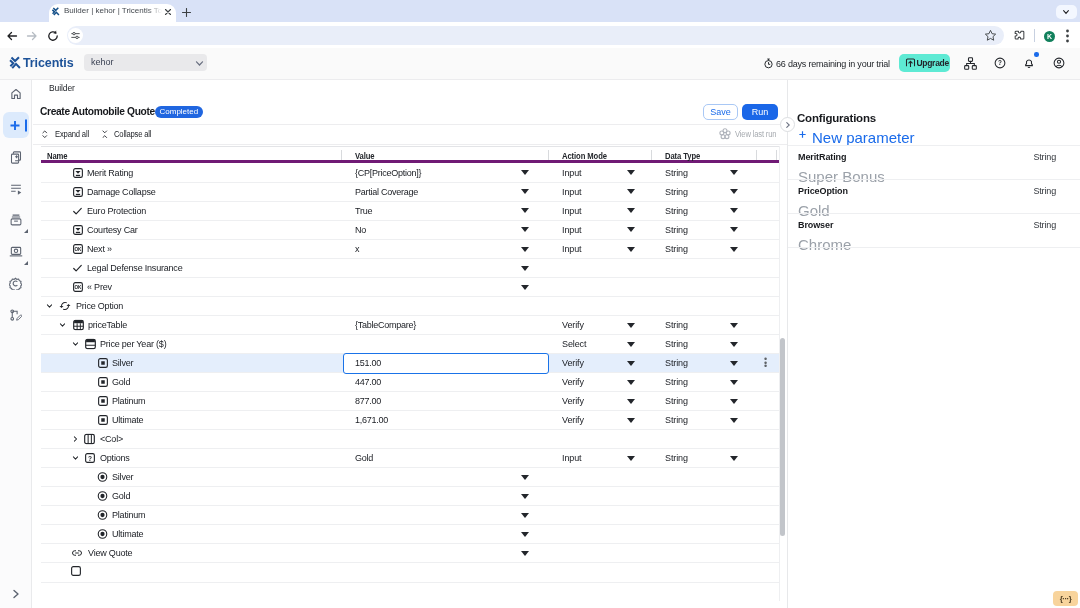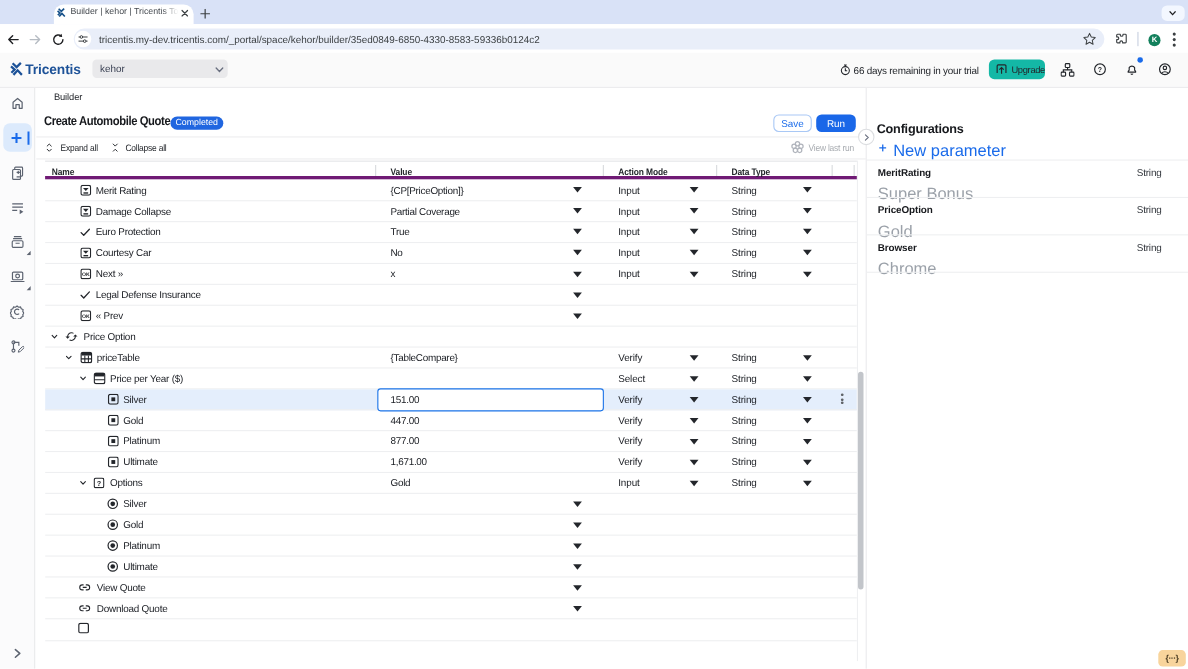--- a/index.html
+++ b/index.html
@@ -20,22 +20,22 @@
 #urltext { left:90px; top:30.5px; font-size:9px; color:#3c4043; }
 .avatar { width:11px; height:11px; border-radius:50%; background:#12805c; color:#fff;
   font-size:7px; font-weight:bold; text-align:center; line-height:11px; }
 
 
 #appbar { left:0; top:48px; width:1080px; height:32px; background:#fafafa; border-bottom:1px solid #ececee; }
 #kehor { left:84px; top:54px; width:123px; height:17px; background:#e9e9eb; border-radius:4px;
   font-size:9px; color:#3b4254; font-weight:500; line-height:17px; padding-left:7px;}
 #trictext { left:23px; top:56px; font-size:12.5px; font-weight:bold; color:#1d5298; letter-spacing:-0.1px;}
 #trialtext { left:776px; top:58.5px; font-size:9px; letter-spacing:-0.2px; color:#23262b; }
-#upgbtn { left:899px; top:54px; width:51px; height:18px; background:#14b8a6; border-radius:5px;
-  font-size:8.5px; letter-spacing:-0.3px; color:#23262b; font-weight:400; line-height:18px; padding-left:17.5px;text-align:right;}
+#upgbtn { left:899px; top:54px; width:51px; height:18px; background:#5eead4; border-radius:5px;
+  font-size:8.5px; letter-spacing:-0.3px; color:#23262b; font-weight:700; line-height:18px; padding-left:17.5px;}
 
 
 #sidebar { left:0; top:80px; width:32px; height:528px; background:#fbfbfc; border-right:1px solid #e9eaec; }
 #sbsel { left:3px; top:112px; width:26px; height:26px; background:#dceafc; border-radius:6px; }
 
 
 #builderlbl { left:49px; top:83px; font-size:8.5px; letter-spacing:-0.1px; color:#23262b; }
 #title { left:40px; top:105px; font-size:11.5px; font-weight:bold; color:#17191d; letter-spacing:-0.4px; transform:scaleX(0.89); transform-origin:0 0; white-space:nowrap;}
 #badge { left:155px; top:106px; height:12px; background:#2066e0; color:#fff; border-radius:6px;
   font-size:8px; line-height:12px; padding:0 4.5px; letter-spacing:0px;}
@@ -82,21 +82,20 @@
 </style>
 </head>
 <body>
 <div id="stage">
 
   <div id="tabstrip" class="abs"></div>
   <div id="tab" class="abs"></div>
   <div id="tabtitle" class="abs">Builder | kehor | Tricentis Tos</div>
   <div id="toolbar" class="abs"></div>
   <div id="urlpill" class="abs"></div>
-  <div id="urltext" class="abs">tricentis.my-dev.tricentis.com/_portal/space/kehor/builder/35ed0849-6850-4330-8583-59336b0124c2</div>
 
   <div id="appbar" class="abs"></div>
   <div id="trictext" class="abs">Tricentis</div>
   <div id="kehor" class="abs">kehor</div>
   <div id="trialtext" class="abs">66 days remaining in your trial</div>
   <div id="upgbtn" class="abs">Upgrade</div>
 
   <div id="sidebar" class="abs"></div>
   <div id="sbsel" class="abs"></div>
 
@@ -291,20 +290,30 @@
         </svg>
         <span class="lbl" style="left:71px">Ultimate</span>
         <span class="val">1,671.00</span>
         <span class="am">Verify</span>
         <div class="car c2"></div>
         <span class="dt">String</span>
         <div class="car c3"></div>
       </div>
 <div class="row">
         <svg class="chev" style="left:31px" width="7" height="7" viewBox="0 0 9 9">
+          <path d="M3.1 1.8 L5.9 4.5 L3.1 7.2" stroke="#23262b" stroke-width="1.3" fill="none" stroke-linecap="round" stroke-linejoin="round"></path>
+        </svg>
+        <svg class="icon" style="left:43px" width="11" height="11" viewBox="0 0 16 16">
+          <rect x="1" y="1.2" width="14" height="13.6" rx="2.5" stroke="#23262b" stroke-width="1.7" fill="none"></rect>
+          <path d="M6 1.5 v13 M10.7 1.5 v13" stroke="#23262b" stroke-width="1.5"></path>
+        </svg>
+        <span class="lbl" style="left:59px">&lt;Col&gt;</span>
+      </div>
+<div class="row">
+        <svg class="chev" style="left:31px" width="7" height="7" viewBox="0 0 9 9">
           <path d="M1.8 3.1 L4.5 5.9 L7.2 3.1" stroke="#23262b" stroke-width="1.3" fill="none" stroke-linecap="round" stroke-linejoin="round"></path>
         </svg>
         <svg class="icon" style="left:44px" width="10" height="10" viewBox="0 0 16 16">
           <rect x="1" y="1" width="14" height="14" rx="2.6" stroke="#23262b" stroke-width="1.8" fill="none"></rect>
           <text x="8" y="12" font-size="10.5" font-weight="bold" text-anchor="middle" fill="#23262b" font-family="Liberation Sans">?</text>
         </svg>
         <span class="lbl" style="left:59px">Options</span>
         <span class="val">Gold</span>
         <span class="am">Input</span>
         <div class="car c2"></div>
@@ -343,29 +352,20 @@
         <span class="lbl" style="left:71px">Ultimate</span>
         <div class="car c1"></div>
       </div>
 <div class="row">
         <svg class="icon" style="left:30px" width="12" height="12" viewBox="0 0 24 24" fill="none" stroke="#23262b" stroke-width="2">
           <path d="M8.5 12 h7"></path>
           <path d="M10 7.5 H7.5 a4.5 4.5 0 0 0 0 9 H10"></path>
           <path d="M14 7.5 h2.5 a4.5 4.5 0 0 1 0 9 H14"></path>
         </svg>
         <span class="lbl" style="left:47px">View Quote</span>
-        <div class="car c1"></div>
-      </div>
-<div class="row">
-        <svg class="icon" style="left:30px" width="12" height="12" viewBox="0 0 24 24" fill="none" stroke="#23262b" stroke-width="2">
-          <path d="M8.5 12 h7"></path>
-          <path d="M10 7.5 H7.5 a4.5 4.5 0 0 0 0 9 H10"></path>
-          <path d="M14 7.5 h2.5 a4.5 4.5 0 0 1 0 9 H14"></path>
-        </svg>
-        <span class="lbl" style="left:47px">Download Quote</span>
         <div class="car c1"></div>
       </div>
 <div class="row">
         <svg class="icon" style="left:30px;top:2.5px;transform:none" width="10" height="10" viewBox="0 0 16 16">
           <rect x="1" y="1" width="14" height="14" rx="2.6" stroke="#23262b" stroke-width="1.8" fill="none"></rect>
         </svg>
       </div>
   </div>
 
   <div id="tblright" class="abs"></div>

